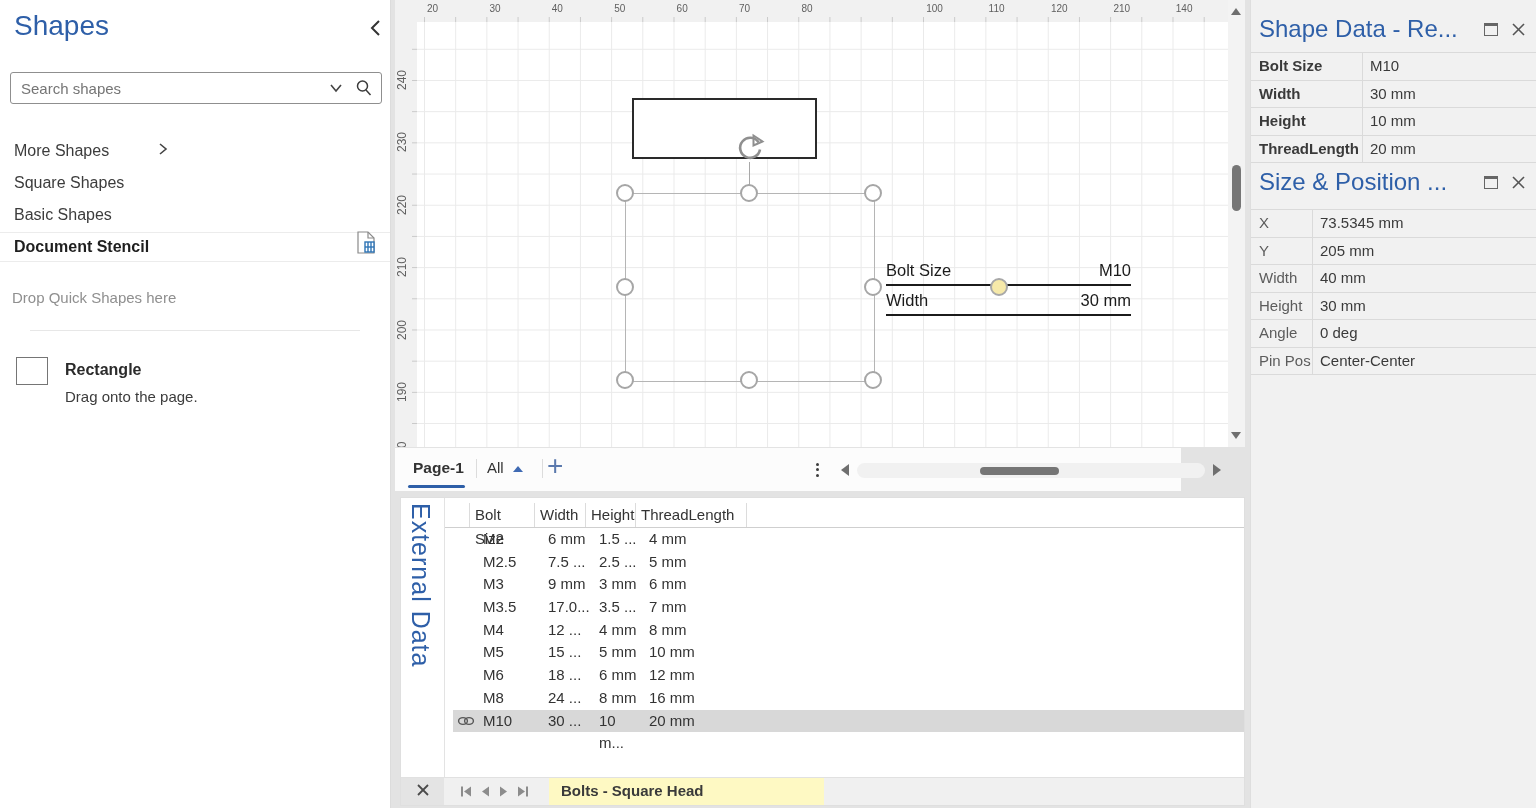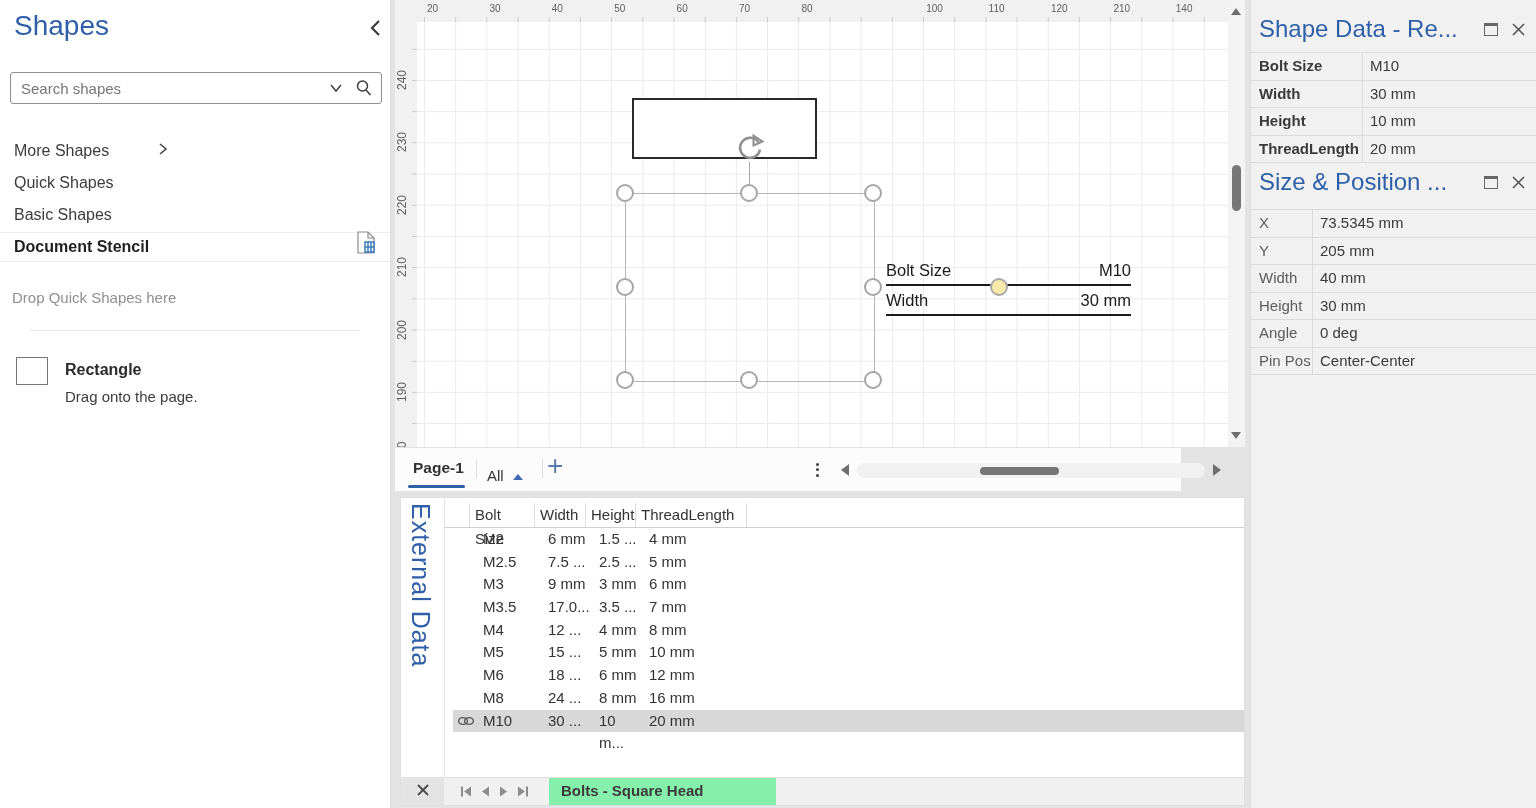--- a/index.html
+++ b/index.html
@@ -52,21 +52,21 @@
   .vscroll{left:833px;top:0;width:17px;height:447px;background:#f3f3f3;}
   .tri-up{position:absolute;left:3px;top:8px;width:0;height:0;border-left:5.5px solid transparent;border-right:5.5px solid transparent;border-bottom:7px solid #6f6f6f;}
   .tri-down{position:absolute;left:3px;bottom:8px;width:0;height:0;border-left:5.5px solid transparent;border-right:5.5px solid transparent;border-top:7px solid #6f6f6f;}
   .vthumb{position:absolute;left:4px;top:165px;width:9px;height:46px;background:#767676;border-radius:4.5px;}
 
   
   .pagebar{left:395px;top:447px;width:786px;height:43px;background:#fcfcfc;border-top:1px solid #e3e3e3;}
   .ptab{left:8px;top:0;height:40px;padding:0 10px;line-height:40px;font-size:15.5px;font-weight:bold;color:#333;cursor:pointer;}
   .ptab-underline{left:13px;top:37px;width:57px;height:3px;background:#2e5fa8;border-radius:2px;}
   .pb-sep{top:11px;width:1px;height:19px;background:#dcdcdc;}
-  .allbtn{left:92px;top:8px;height:40px;line-height:40px;font-size:15px;color:#333;cursor:pointer;}
+  .allbtn{left:92px;top:0;height:40px;line-height:40px;font-size:15px;color:#333;cursor:pointer;}
   .allbtn .tri{display:inline-block;margin-left:9px;width:0;height:0;border-left:5px solid transparent;border-right:5px solid transparent;border-bottom:6px solid #3f6ab3;vertical-align:middle;}
   .plusbtn{left:152px;top:-2px;height:40px;line-height:40px;font-size:28px;font-weight:300;color:#5b79ad;cursor:pointer;}
   .dots{left:421px;top:12px;cursor:pointer;}
   .dots i{display:block;width:3px;height:3px;border-radius:50%;background:#3d3d3d;margin:2.5px 0;}
   .hs-left{left:446px;top:16px;width:0;height:0;border-top:6px solid transparent;border-bottom:6px solid transparent;border-right:8px solid #6f6f6f;cursor:pointer;}
   .hs-right{left:818px;top:16px;width:0;height:0;border-top:6px solid transparent;border-bottom:6px solid transparent;border-left:8px solid #6f6f6f;cursor:pointer;}
   .hs-track{left:462px;top:15px;width:348px;height:15px;background:#f1f1f1;border-radius:7.5px;}
   .hs-thumb{position:absolute;left:123px;top:3.5px;width:79px;height:8px;background:#757575;border-radius:4px;cursor:grab;}
 
   
@@ -78,21 +78,21 @@
   .xrows{position:absolute;left:8px;right:0;top:30px;}
   .xrow{display:flex;height:22.7px;line-height:22.7px;font-size:15px;color:#333;cursor:pointer;}
   .xrow.sel{background:#d8d8d8;}
   .xrow .c{padding-left:5px;box-sizing:border-box;}
   .c0{width:25px;display:flex;align-items:center;justify-content:center;padding-left:0!important;}
   .c1{width:65px;} .c2{width:51px;} .c3{width:50px;} .c4{width:111px;} .c5{flex:1;}
   .xbottom{left:0;right:0;bottom:0;height:27px;background:#f0f0f0;border-top:1px solid #e1e1e1;}
   .xclose{position:absolute;left:0;top:0;width:43px;height:100%;background:#e4e4e4;display:flex;align-items:center;justify-content:center;cursor:pointer;}
   .xnav{position:absolute;left:43px;top:0;width:105px;height:100%;display:flex;align-items:center;gap:9px;padding-left:16px;box-sizing:border-box;}
   .xnav svg{cursor:pointer;}
-  .xtab{position:absolute;left:148px;top:0;width:227px;height:100%;background:#86efac;line-height:26px;font-size:15px;font-weight:bold;color:#3a3a3a;padding-left:12px;box-sizing:border-box;cursor:pointer;}
+  .xtab{position:absolute;left:148px;top:0;width:275px;height:100%;background:#fef9c3;line-height:26px;font-size:15px;font-weight:bold;color:#3a3a3a;padding-left:12px;box-sizing:border-box;cursor:pointer;}
 
   
   .rightpanels{left:1250px;top:0;width:286px;height:808px;background:#f1f1f1;border-left:1px solid #dedede;box-sizing:border-box;}
   .ptitle-row{display:flex;align-items:center;height:38px;padding:0 10px 0 8px;}
   .ptitle-text{flex:1;font-size:24px;color:#2e5fa8;white-space:nowrap;overflow:hidden;}
   .float-ic{width:12px;height:9px;border:1.5px solid #666;border-top:3.5px solid #666;margin-right:13px;cursor:pointer;}
   .close-ic{cursor:pointer;display:flex;align-items:center;}
   .prow{display:flex;height:26.5px;line-height:26.5px;border-top:1px solid #dadada;font-size:15px;}
   .prow:last-child{border-bottom:1px solid #dadada;}
   .plab{padding-left:8px;color:#3a3a3a;border-right:1px solid #dadada;box-sizing:border-box;
@@ -136,21 +136,21 @@
           </svg>
       </span>
       <span class="sb-mag">
         <svg width="18" height="18" viewBox="0 0 18 18">
             <circle cx="7.5" cy="7" r="5" fill="none" stroke="#3b3b3b" stroke-width="1.5"></circle>
             <line x1="11" y1="11" x2="15.5" y2="16" stroke="#3b3b3b" stroke-width="1.5"></line>
           </svg>
       </span>
     </div>
     <div class="abs navitem" style="top:168px;">
-      <span>Quick Shapes</span>
+      <span>Square Shapes</span>
     </div>
     <div class="abs navitem" style="top:200px;">
       <span>Basic Shapes</span>
     </div>
     <div class="abs navitem stencil-active" style="top:232px;">
       <span class="lbl">Document Stencil</span>
       <span>
         <svg width="19" height="23" viewBox="0 0 19 23">
           <path d="M1 1 h10 l6 6 v15 h-16 z" fill="#fff" stroke="#8a8a8a" stroke-width="1.2"></path>
           <path d="M11 1 v6 h6" fill="none" stroke="#8a8a8a" stroke-width="1.2"></path>

